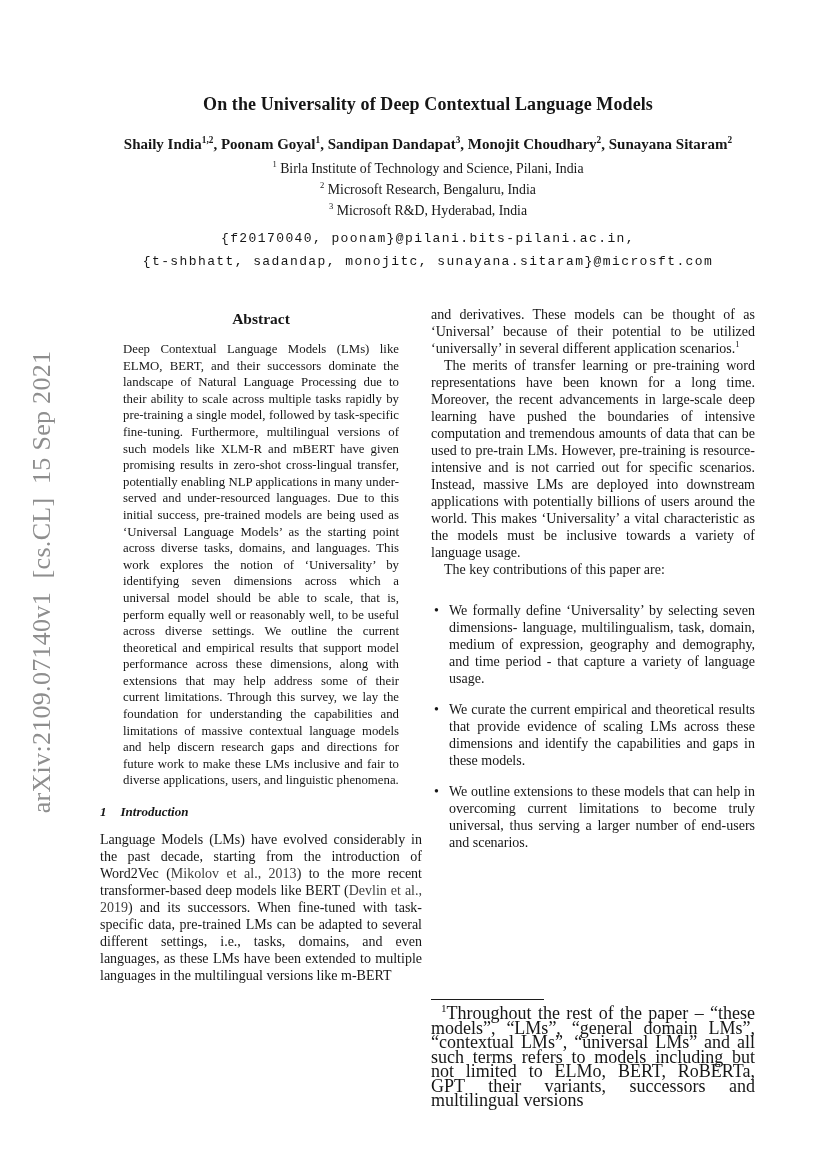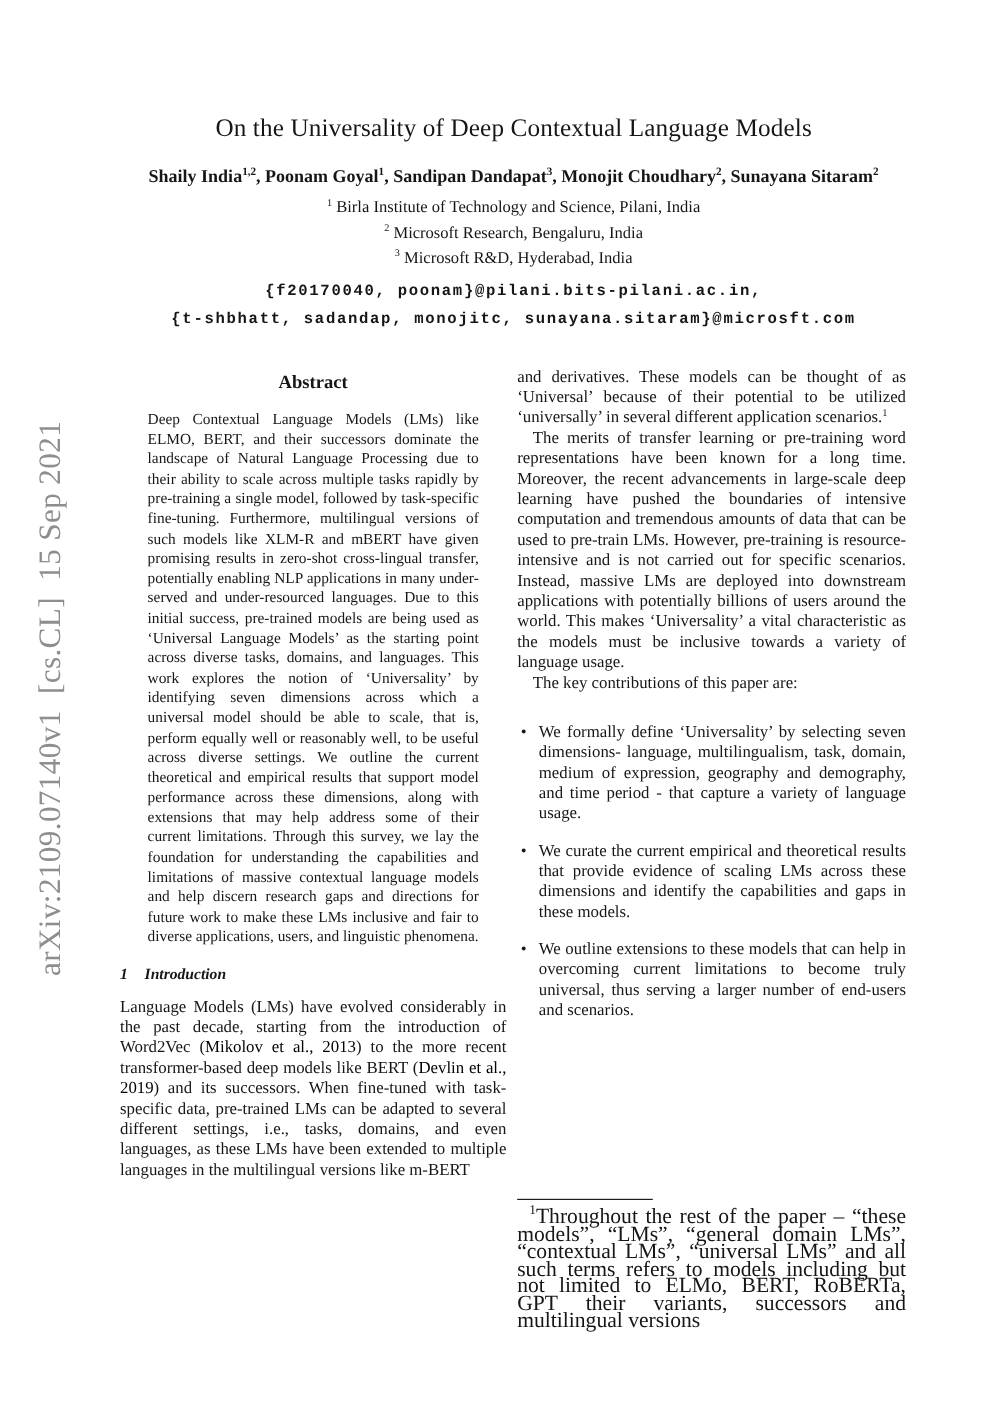--- a/index.html
+++ b/index.html
@@ -20,37 +20,37 @@
     font-size:26px;
     color:#8e8e8e;
     white-space:pre;
     letter-spacing:.3px;
   }
   
   .head-block{
     position:absolute;left:98px;top:94px;width:660px;
     text-align:center;
   }
-  .title{font-size:21px;font-weight:normal;letter-spacing:.1px;}
+  .title{font-size:18px;font-weight:bold;letter-spacing:.1px;}
   .authors{margin-top:21px;font-size:15px;font-weight:bold;}
   .affils{margin-top:5px;font-size:13.8px;line-height:21px;}
   .emails{margin-top:7px;font-family:"Liberation Mono","DejaVu Sans Mono",monospace;
-          font-size:13px;letter-spacing:1.4px;line-height:22.5px;font-weight:bold;}
+          font-size:13px;letter-spacing:1.4px;line-height:22.5px;}
   sup{font-size:62%;line-height:0;vertical-align:super;}
   
   .col-left{position:absolute;left:100px;top:306px;width:322px;}
   .col-right{position:absolute;left:431px;top:306px;width:324px;}
   .abstract-heading{text-align:center;font-weight:bold;font-size:15.5px;margin:4px 0 13px 0;}
   .abstract-body{width:276px;margin:0 auto;font-size:12.8px;line-height:16.6px;text-align:justify;}
   .section-heading{margin-top:15px;font-size:13px;font-weight:bold;font-style:italic;}
   .section-heading .secnum{margin-right:14px;}
   .intro-para{margin-top:11px;font-size:14px;line-height:17px;text-align:justify;}
   .para{margin:0;font-size:14px;line-height:17px;text-align:justify;}
   .para.indent{text-indent:13px;}
-  .cite{color:#000000;}
+  .cite{color:#404040;}
   ul.bullets{margin:24px 0 0 0;padding:0;list-style:none;}
   ul.bullets li{
     position:relative;padding-left:18px;margin-bottom:14px;
     font-size:14px;line-height:17px;text-align:justify;
   }
   ul.bullets li::before{content:"\2022";position:absolute;left:3px;}
   
   .footnote-block{position:absolute;left:431px;top:999px;width:324px;}
   .fn-rule{width:113px;border-top:1.5px solid #1c1c1c;margin:0 0 6px 0;}
   .fn-text{font-size:18px;line-height:14.5px;text-align:justify;text-indent:10px;}

